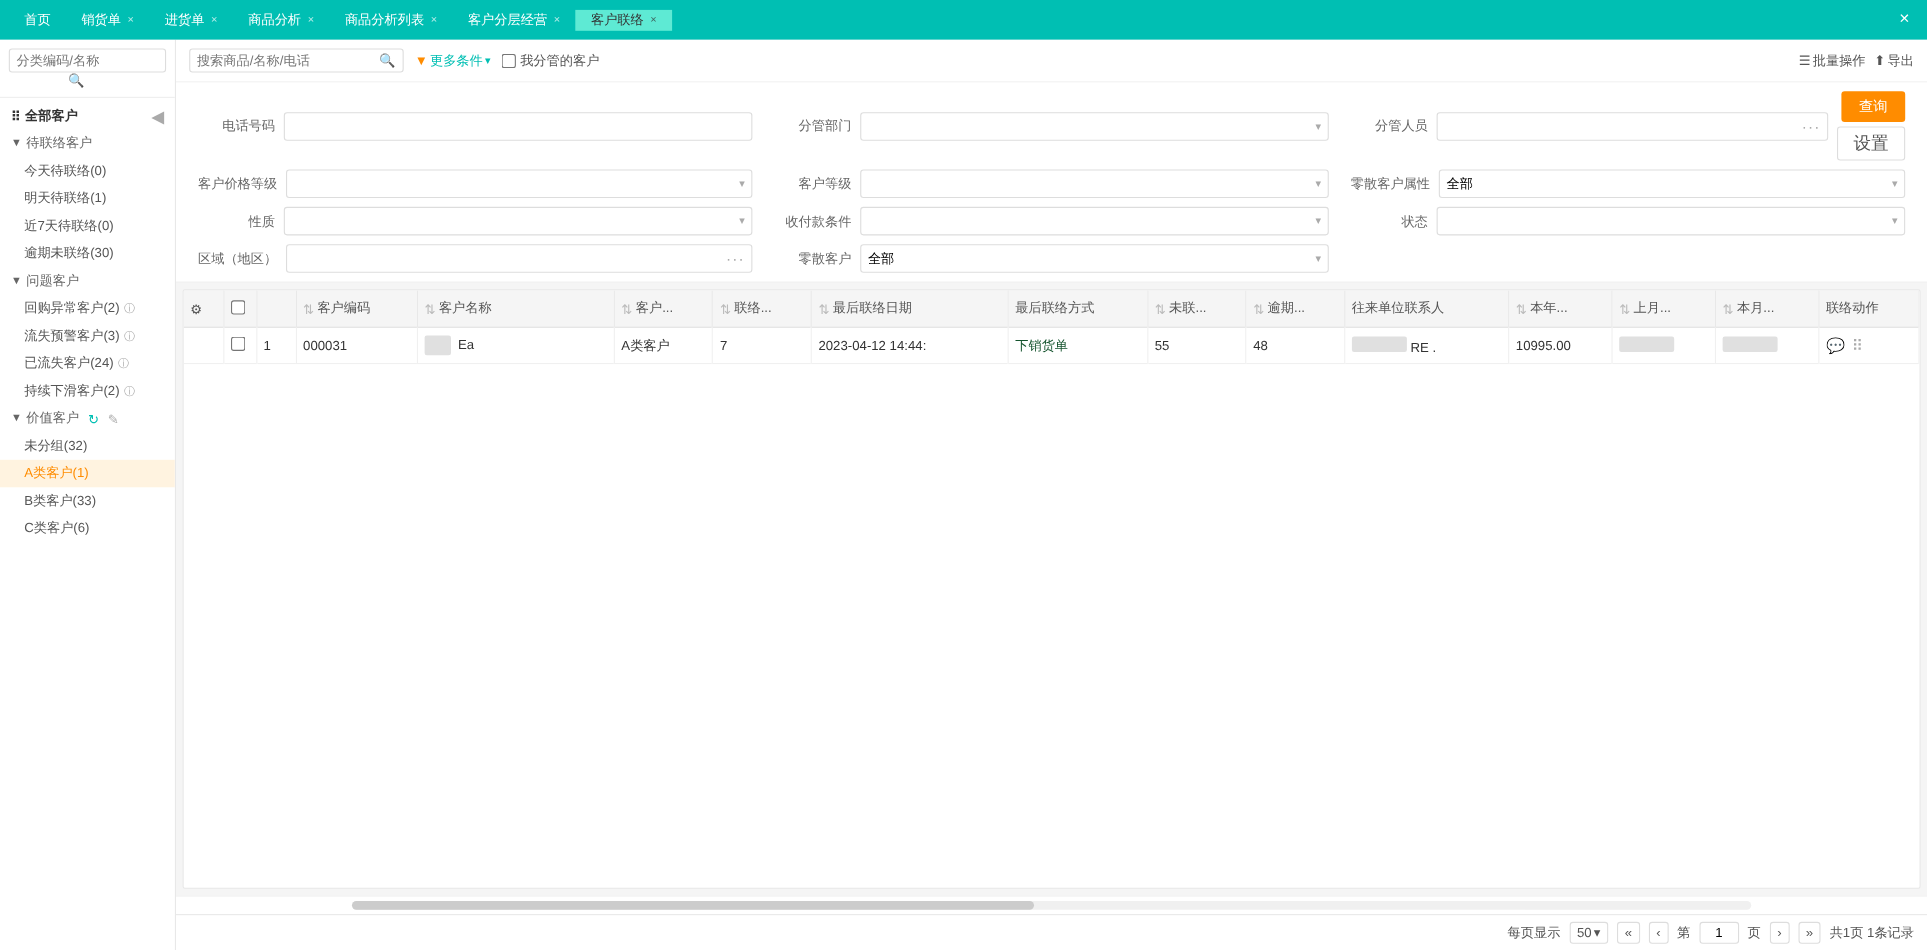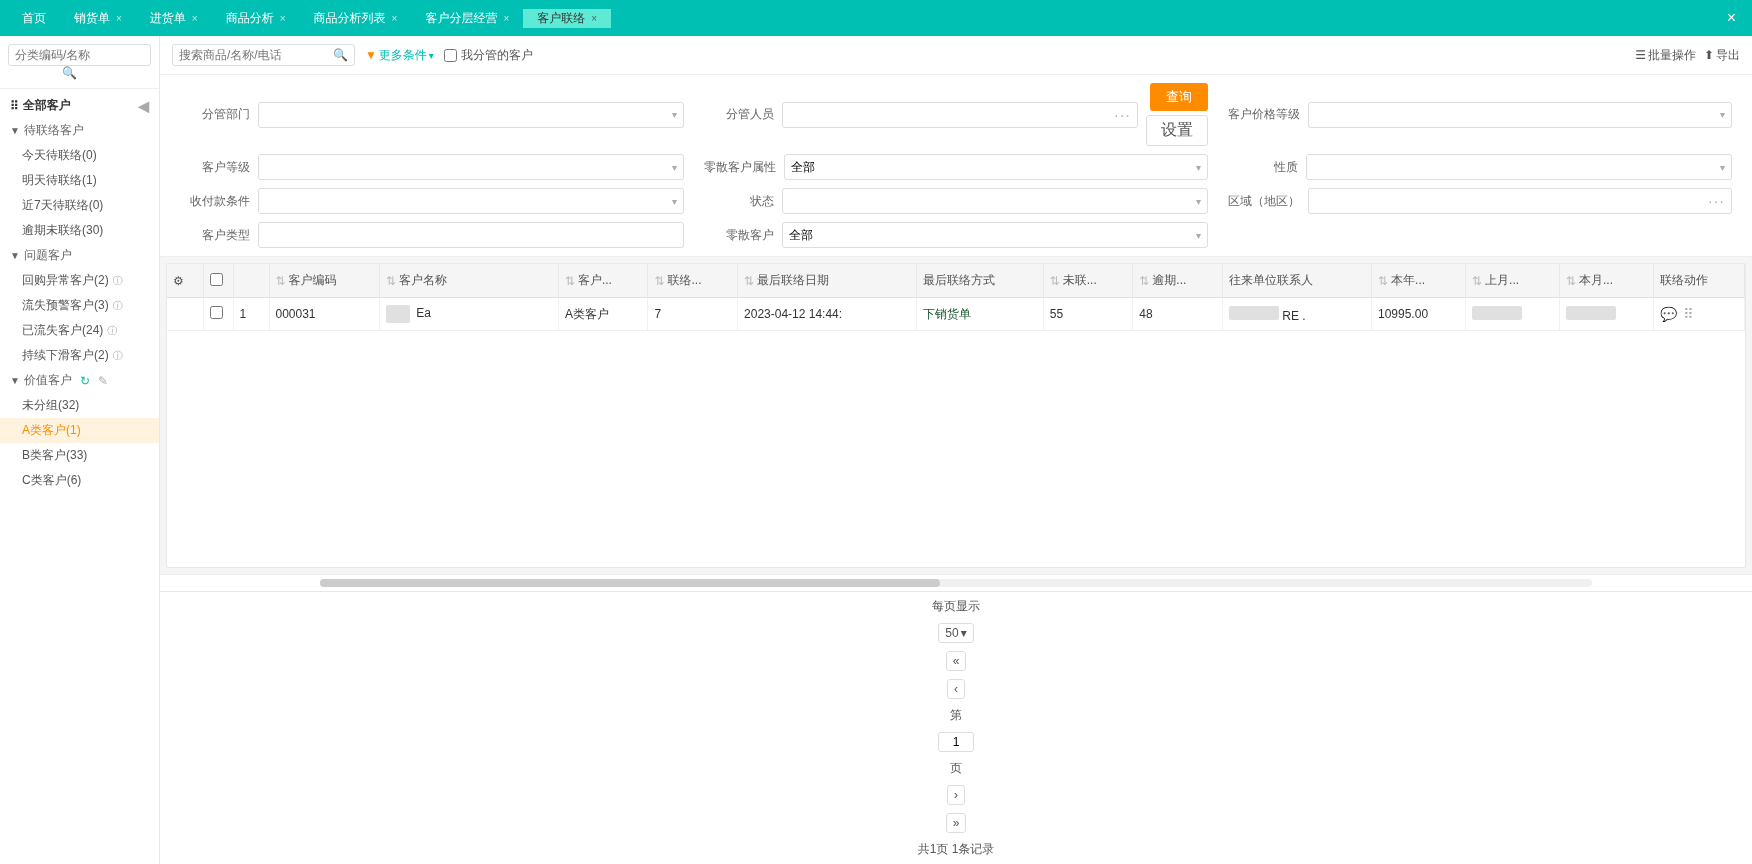--- a/index.html
+++ b/index.html
@@ -133,21 +133,21 @@
       gap: 10px;
       border-bottom: 1px solid #eee;
     }
     .filter-bar .search-input-wrap {
       display: flex;
       align-items: center;
       border: 1px solid #ddd;
       border-radius: 3px;
       padding: 3px 6px;
       background: #fff;
-      gap: 4px;
+      gap: 16px;
     }
     .filter-bar .search-input-wrap input {
       border: none;
       outline: none;
       width: 160px;
       font-size: 12px;
     }
     .filter-bar .search-icon { color: #00bfb3; cursor: pointer; }
     .filter-bar .more-filter {
       color: #00bfb3;
@@ -301,21 +301,20 @@
 
     
     .pagination {
       background: #fff;
       border-top: 1px solid #e8e8e8;
       padding: 6px 12px;
       display: flex;
       align-items: center;
       gap: 8px;
       justify-content: flex-end;
-      flex-direction: column;
     }
     .pagination span { color: #555; }
     .pagination .pg-select {
       border: 1px solid #ddd;
       border-radius: 3px;
       padding: 2px 6px;
       display: flex;
       align-items: center;
       gap: 2px;
       cursor: pointer;
@@ -488,20 +487,24 @@
         <span class="action-link">
           <span>⬆</span>
           <span>导出</span>
         </span>
       </div>
     </div>
 
     <div class="extended-filter">
 
       <div class="filter-row">
+        <span class="filter-label">电话号码</span>
+        <div class="filter-input" style="flex:1;border:1px solid #ddd;border-radius:3px;padding:3px 6px;min-height:26px;background:#fff;"></div>
+      </div>
+      <div class="filter-row">
         <span class="filter-label">分管部门</span>
         <div class="filter-select">
           <span></span>
           <span class="arrow">▾</span>
         </div>
       </div>
       <div style="display:flex;align-items:center;gap:8px;">
         <span class="filter-label">分管人员</span>
         <div class="filter-select" style="flex:1;">
           <span></span>
@@ -556,24 +559,20 @@
           <span class="arrow">▾</span>
         </div>
       </div>
 
       <div class="filter-row">
         <span class="filter-label">区域（地区）</span>
         <div class="filter-select">
           <span></span>
           <span class="dots">···</span>
         </div>
-      </div>
-      <div class="filter-row">
-        <span class="filter-label">客户类型</span>
-        <div class="filter-input" style="flex:1;border:1px solid #ddd;border-radius:3px;padding:3px 6px;min-height:26px;background:#fff;"></div>
       </div>
       <div class="filter-row">
         <span class="filter-label">零散客户</span>
         <div class="filter-select">
           <span>全部</span>
           <span class="arrow">▾</span>
         </div>
       </div>
     </div>
 

